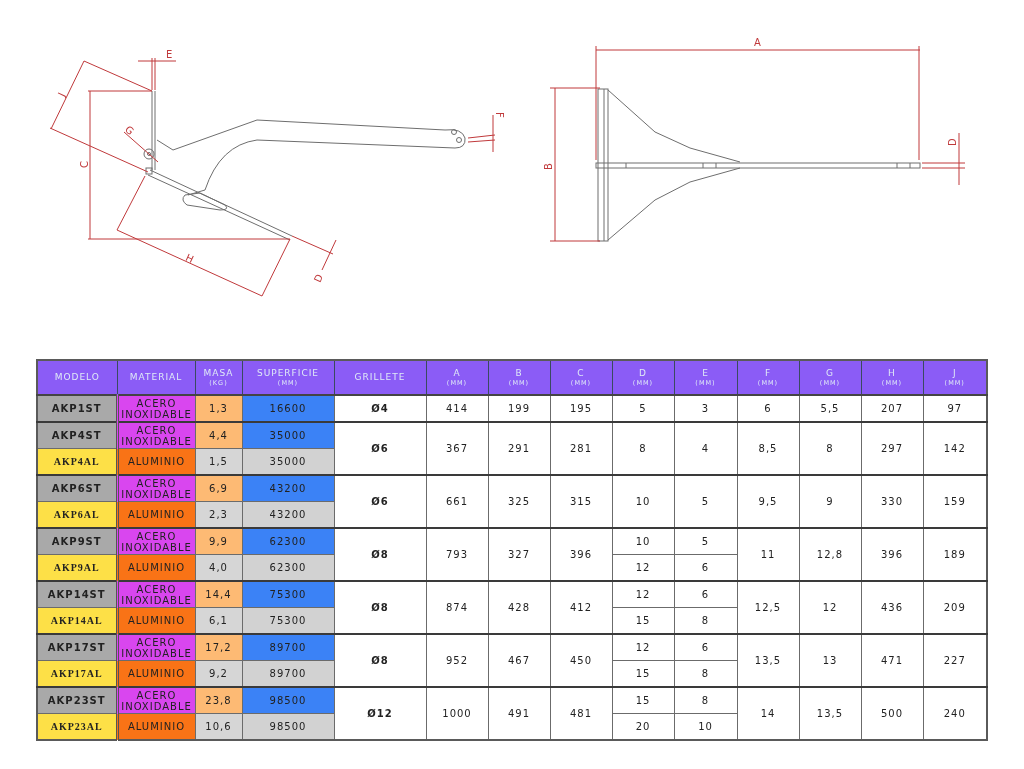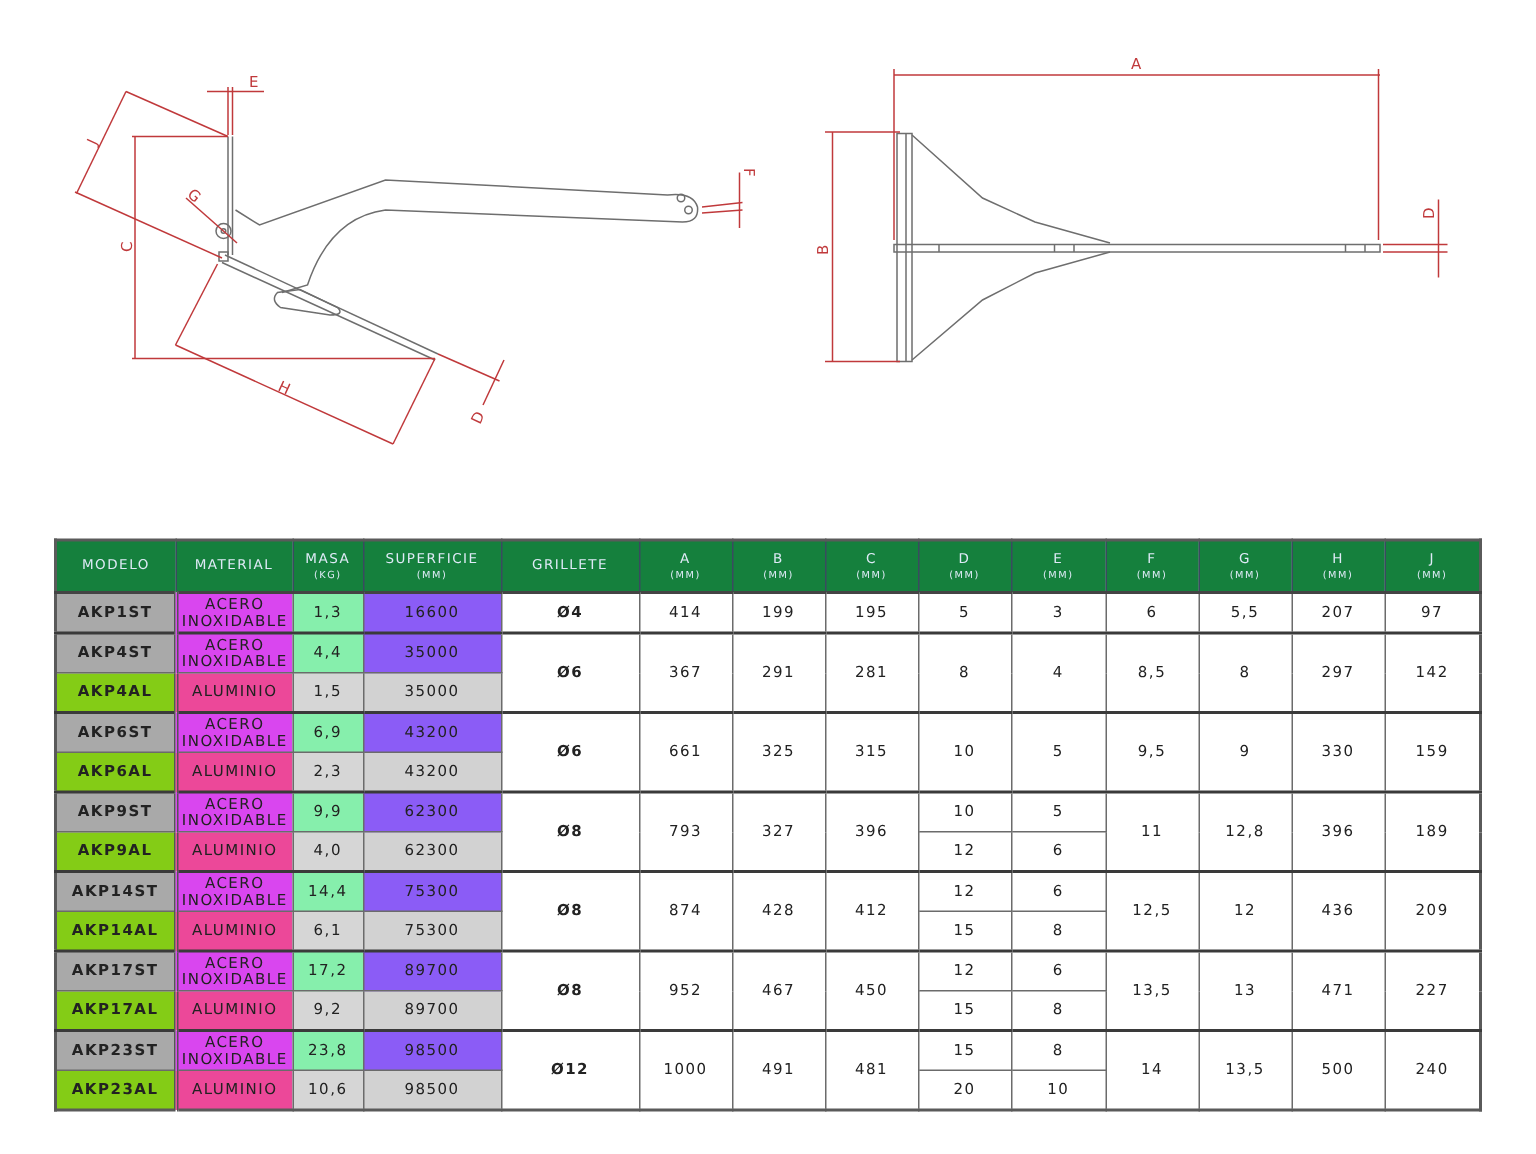--- a/index.html
+++ b/index.html
@@ -7,37 +7,37 @@
   .drawing { position:absolute; }
   .drawing svg { display:block; }
   .dim-label { font-family:"DejaVu Sans", sans-serif; font-size:10px; fill:#c0393b; }
   table.spec {
     position:absolute; left:36px; top:359px; width:952px; height:379px;
     border-collapse:collapse; table-layout:fixed;
     border:2px solid #5a5a5a;
     font-family:"DejaVu Sans", sans-serif; letter-spacing:1px;
   }
   table.spec th {
-    background:#15803d; color:#dfeaf7; font-weight:normal;
+    background:#8b5cf6; color:#dfeaf7; font-weight:normal;
     font-size:9px; line-height:11px; height:33px; padding:0;
     border:1px solid #3a4a60; border-bottom:2px solid #444;
     text-align:center; vertical-align:middle;
   }
   table.spec th .unit { display:block; font-size:6.5px; line-height:9px; }
   table.spec td {
     font-size:10px; color:#222; text-align:center; vertical-align:middle;
     border:1px solid #6b6b6b; padding:0; height:25px;
   }
   td.modelo { background:#a9a9a9; font-weight:bold; font-size:10px; border-right:3px double #555 !important;margin-top:20px; }
-  tr.al td.modelo { background:#84cc16; }
+  tr.al td.modelo { background:#fde047;font-family:Liberation Serif, serif; }
   td.material { background:#d946ef; font-size:7.5px; line-height:11px; color:#333; }
-  tr.al td.material { background:#ec4899; }
-  td.masa { background:#86efac; font-size:9.5px; }
+  tr.al td.material { background:#f97316; }
+  td.masa { background:#fdba74; font-size:9.5px; }
   tr.al td.masa { background:#d6d6d6; }
-  td.superficie { background:#8b5cf6; font-size:10px; }
+  td.superficie { background:#3b82f6; font-size:10px; }
   tr.al td.superficie { background:#d2d2d2; }
   td.white { background:#ffffff; }
   td.grillete { font-size:11px;font-weight:bold; }
   tr.grp-start td { border-top:2px solid #3a3a3a; }
   td.split { height:24px; }
   td.split-top { border-bottom:1px solid #333; }
 </style>
 </head>
 <body>
 

